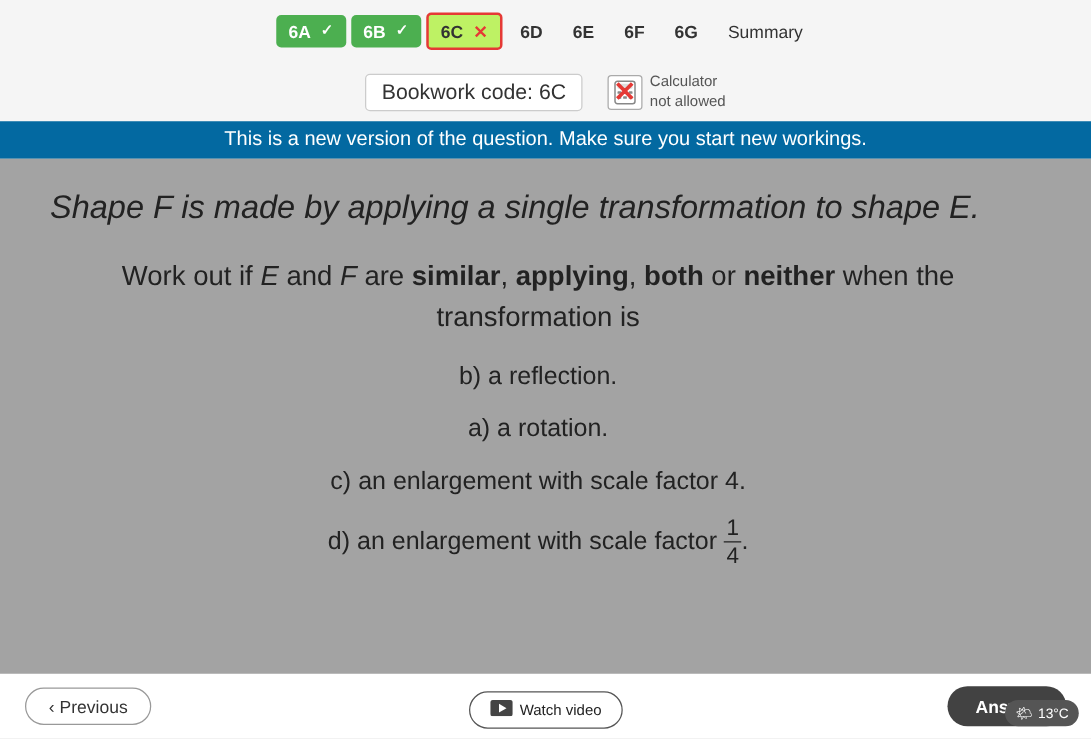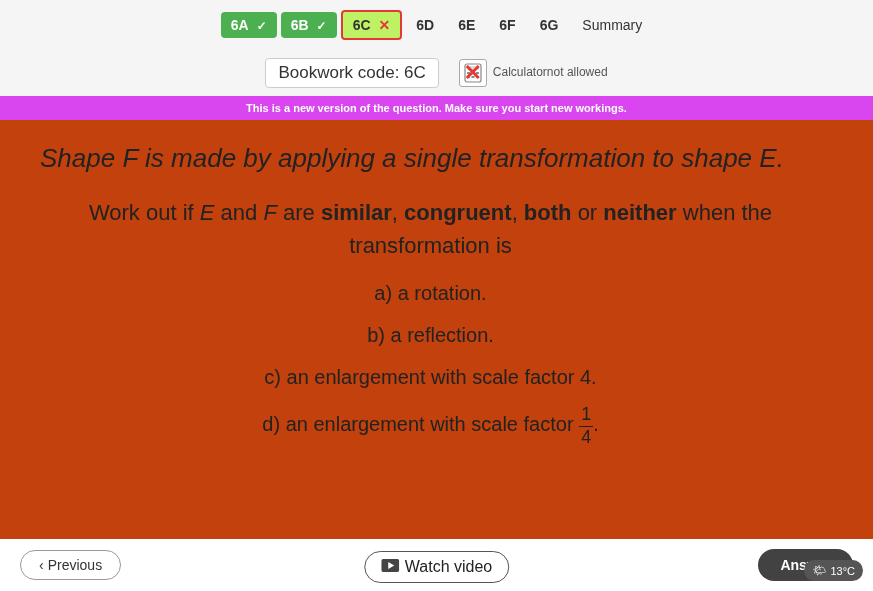--- a/index.html
+++ b/index.html
@@ -22,21 +22,21 @@
       background: #f5f5f5;
     }
 
     .nav-item {
       padding: 5px 10px;
       border-radius: 4px;
       font-size: 14px;
       font-weight: 600;
       cursor: pointer;
       display: flex;
-      align-items: flex-end;
+      align-items: flex-start;
       gap: 8px;
     }
 
     .nav-item.completed {
       background: #4caf50;
       color: white;
     }
 
     .nav-item.current {
       background: #bef264;
@@ -106,37 +106,37 @@
     .calc-icon .x-overlay {
       color: #e53935;
       font-size: 22px;
       font-weight: bold;
       position: absolute;
       line-height: 1;
     }
 
     .calc-label {
       display: flex;
-      flex-direction: row;
+      flex-direction: column;
       line-height: 1.3;
     }
 
     
     .info-bar {
-      background: #d946ef;
+      background: #0369a1;
       color: white;
       text-align: center;
       padding: 6px;
-      font-size: 11px;
-      font-weight: 700;
+      font-size: 16px;
+      font-weight: 400;
     }
 
     
     .main-content {
-      background: #c2410c;
+      background: #a3a3a3;
       padding: 20px 52px 80px 40px;
       min-height: 430px;
     }
 
     .question-intro {
       font-size: 26px;
       color: #222;
       margin-bottom: 20px;
       line-height: 1.4;
       font-style: italic;
@@ -215,21 +215,21 @@
       display: flex;
       align-items: center;
       gap: 4px;
     }
 
     .watch-video-btn {
       border: 1px solid #555;
       background: white;
       border-radius: 20px;
       padding: 6px 16px;
-      font-size: 16px;
+      font-size: 12px;
       cursor: pointer;
       color: #222;
       display: flex;
       align-items: center;
       gap: 6px;
       position: absolute;
       left: 50%;
       transform: translateX(-50%);
       bottom: 8px;
     }
@@ -321,26 +321,26 @@
 <div class="info-bar">
   <span>This is a new version of the question. Make sure you start new workings.</span>
 </div>
 
 <div class="main-content">
   <div class="question-intro">
     Shape <span class="shape-letter"><i>F</i></span> is made by applying a single transformation to shape <span class="shape-letter"><i>E</i>.</span>
   </div>
 
   <div class="question-body">
-    Work out if <i>E</i> and <i>F</i> are <span class="bold-word">similar</span>, <span class="bold-word">congruent</span>, <span class="bold-word">both</span> or <span class="bold-word">neither</span> when the transformation is
+    Work out if <i>E</i> and <i>F</i> are <span class="bold-word">similar</span>, <span class="bold-word">applying</span>, <span class="bold-word">both</span> or <span class="bold-word">neither</span> when the transformation is
   </div>
 
   <ul class="parts-list">
+    <li>b) a reflection.</li>
     <li>a) a rotation.</li>
-    <li>b) a reflection.</li>
     <li>c) an enlargement with scale factor 4.</li>
     <li>
       d) an enlargement with scale factor
       <span class="fraction">
         <span class="num">1</span>
         <span class="den">4</span>
       </span>.
     </li>
   </ul>
 </div>

